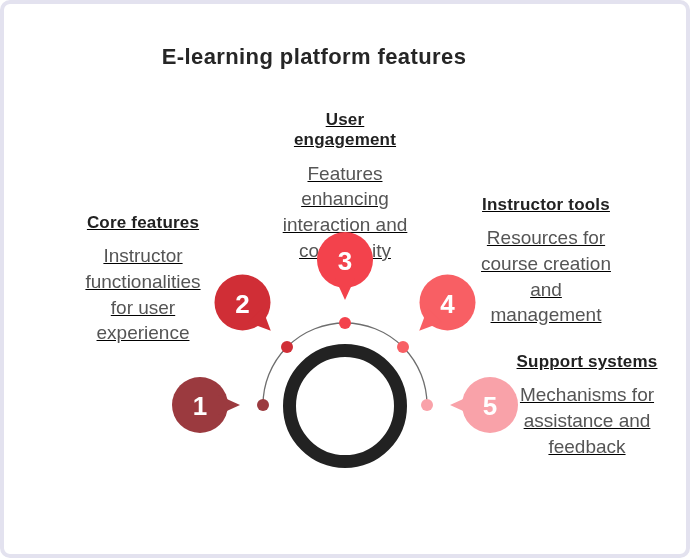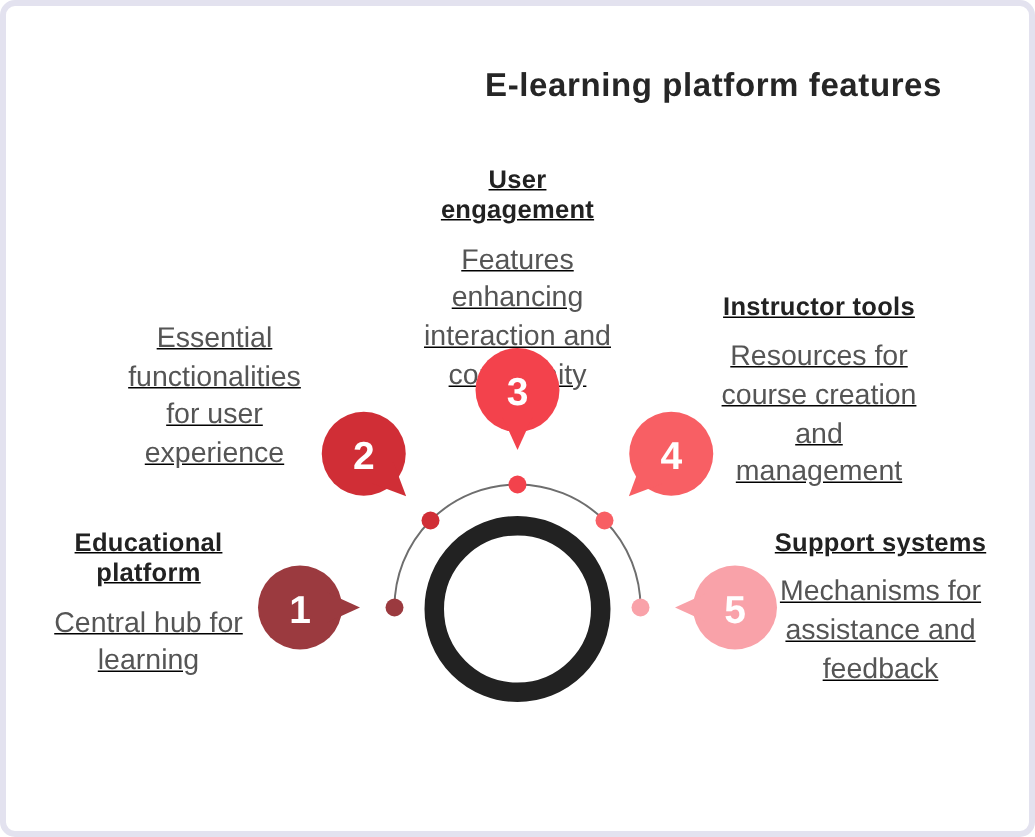--- a/index.html
+++ b/index.html
@@ -12,21 +12,21 @@
   #app { position:relative; width:690px; height:558px; background:#fff; }
   .frame {
     position:absolute; inset:0;
     border:4px solid #e3e2ef;
     border-radius:10px;
     box-sizing:border-box;
     pointer-events:none;
   }
   .title {
     position:absolute; top:44px; left:0; width:628px;
-    text-align:right;
+    text-align:center;
     font-size:22px; font-weight:bold; color:#262626;
     letter-spacing:0.4px;
   }
   .tg { position:absolute; text-align:center;text-decoration:underline; }
   .tg h3 {
     margin:0 0 10px 0;
     font-size:17px; font-weight:bold; color:#222222;
     line-height:1.2; letter-spacing:0.2px;
   }
   .tg p {
@@ -45,27 +45,24 @@
     font-size:26px; font-weight:bold;
   }
 </style>
 </head>
 <body>
 
 <div id="app">
 
   <div class="title">E-learning platform features</div>
 
-  <div class="tg tg-educational">
-    <h3>Educational platform</h3>
-    <p>Central hub for learning</p>
-  </div>
 
   <div class="tg tg-core">
-    <p>Essential functionalities for user experience</p>
+    <h3>Core features</h3>
+    <p>Instructor functionalities for user experience</p>
   </div>
 
   <div class="tg tg-user">
     <h3>User engagement</h3>
     <p>Features enhancing interaction and community</p>
   </div>
 
   <div class="tg tg-instructor">
     <h3>Instructor tools</h3>
     <p>Resources for course creation and management</p>

